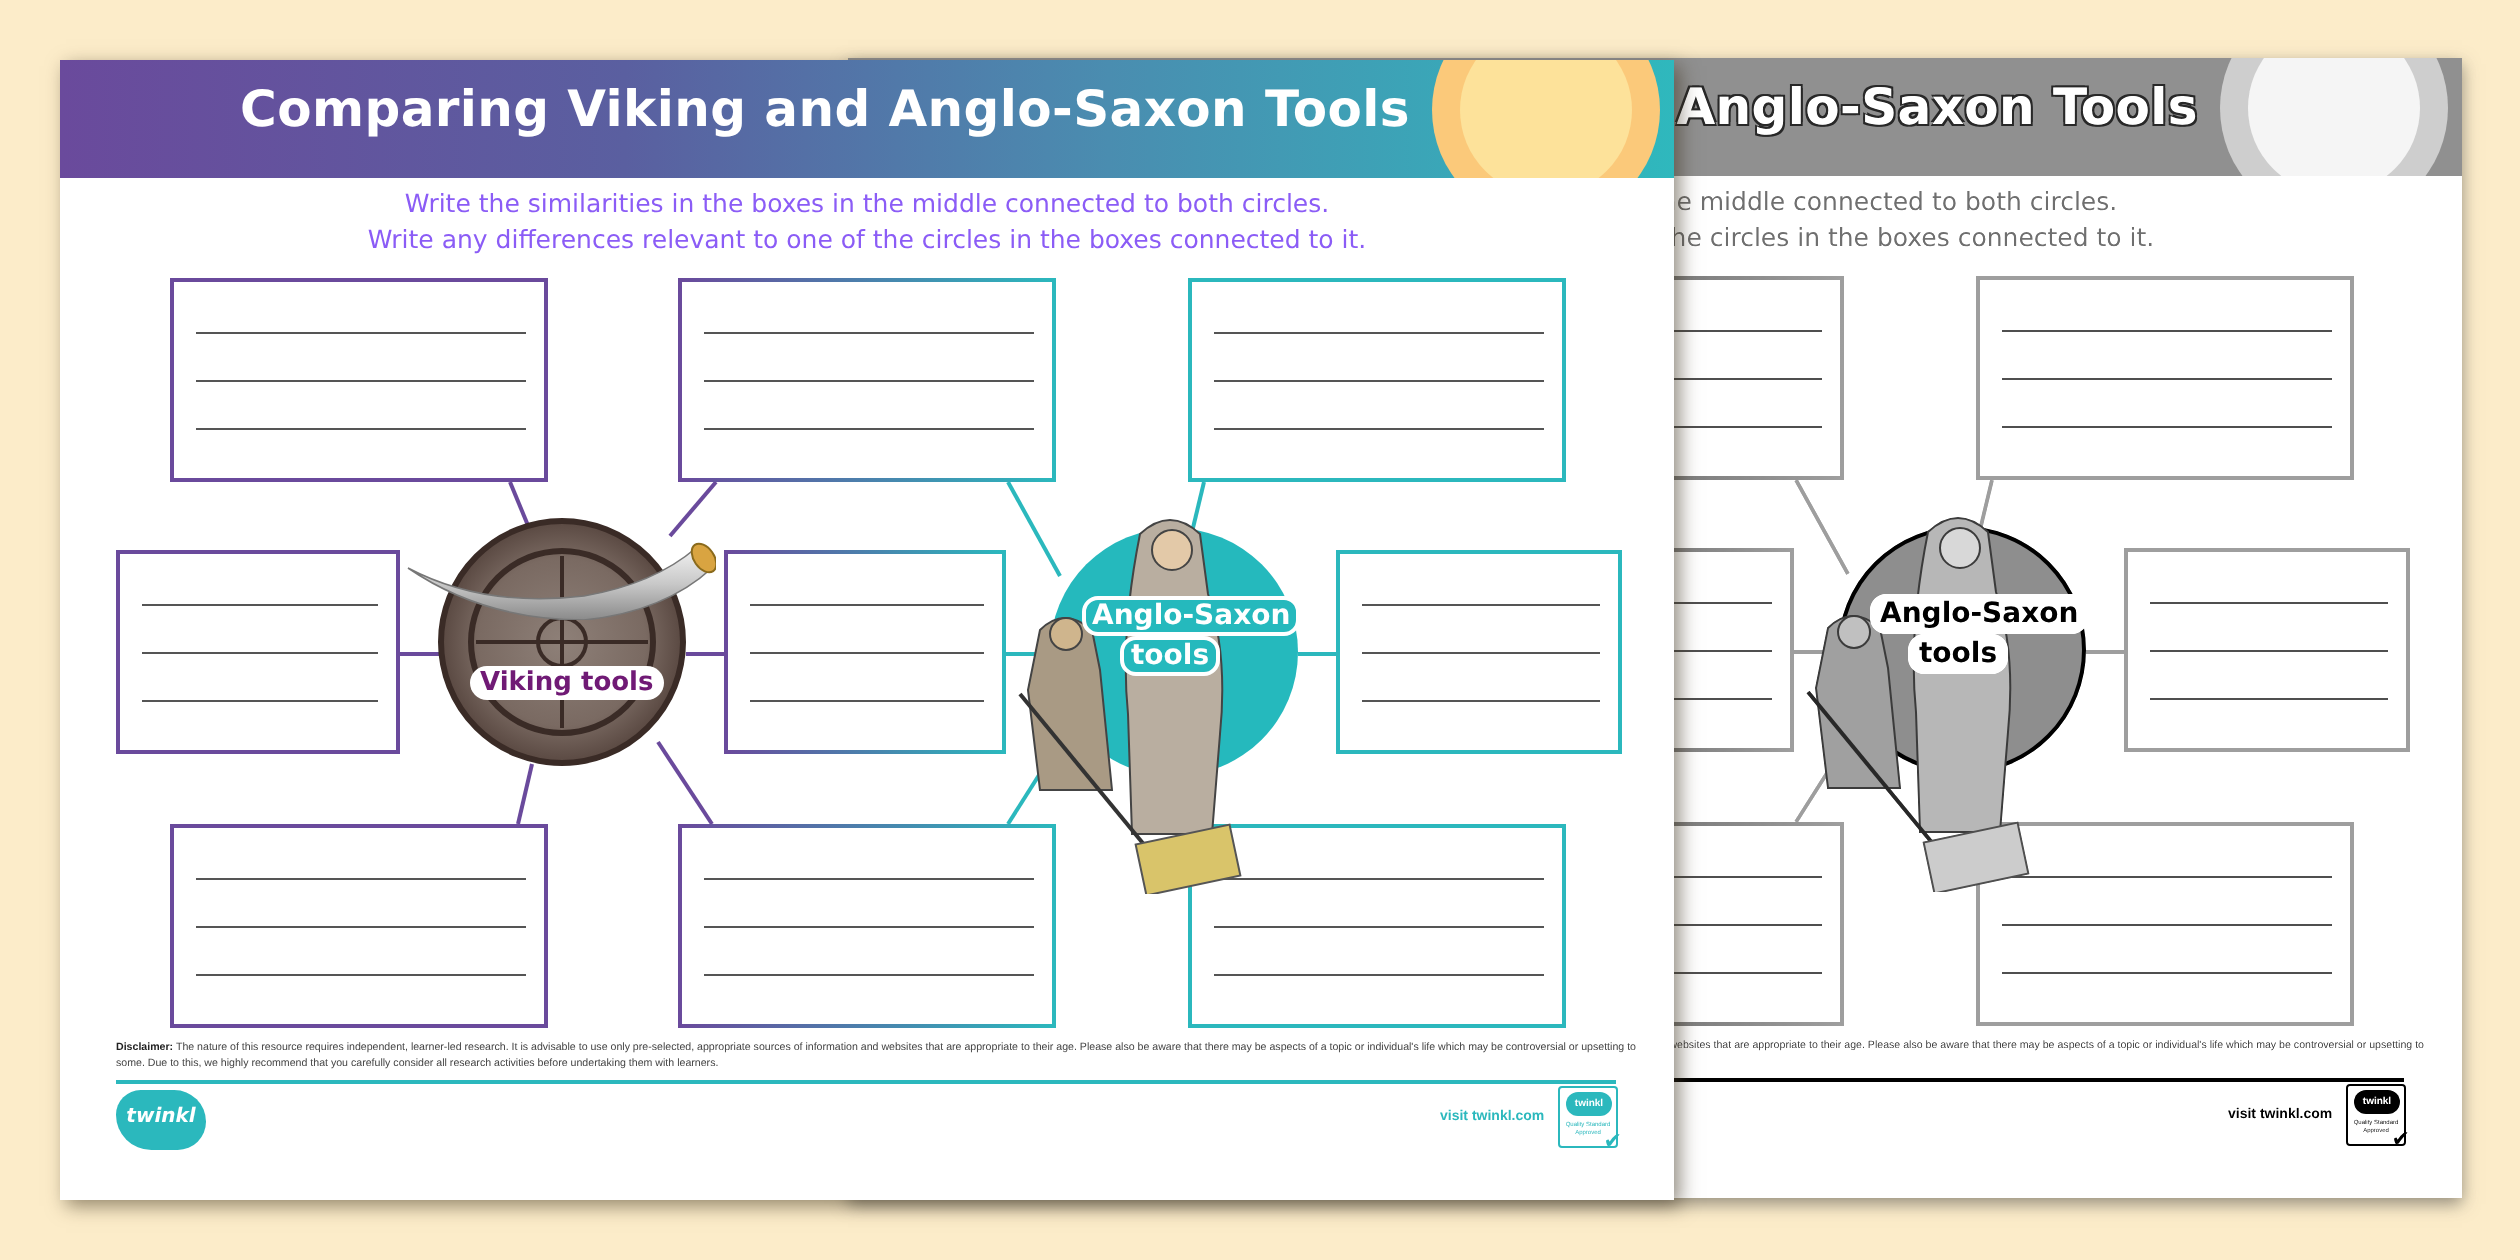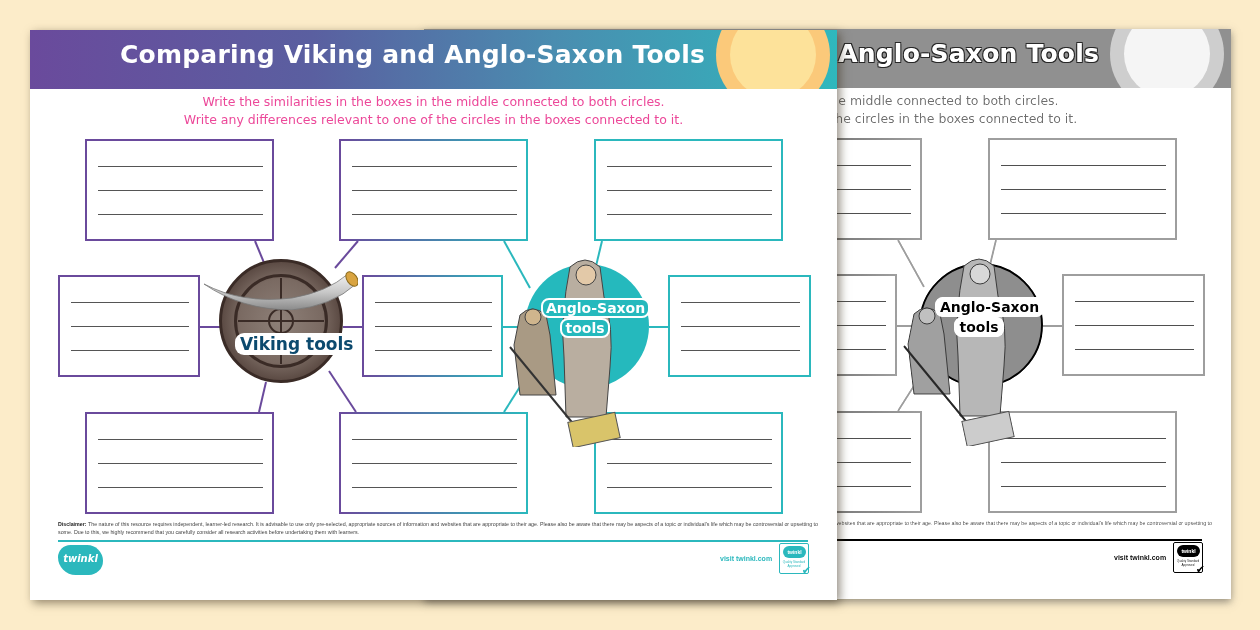--- a/index.html
+++ b/index.html
@@ -26,21 +26,21 @@
   .sheet.back .sun-inner { background: #e6e6e6; }
   .title {
     position: absolute; right: 132px; top: 10px;
     color: #ffffff; font-family: "DejaVu Sans", sans-serif; font-weight: bold; font-size: 25px;
     letter-spacing: 0.2px; white-space: nowrap;
   }
   .sheet.back .title { text-shadow: -1px -1px 0 #333, 1px -1px 0 #333, -1px 1px 0 #333, 1px 1px 0 #333; }
 
   .instructions {
     position: absolute; left: 0; top: 63px; width: 807px; text-align: center;
-    font-family: "DejaVu Sans", sans-serif; font-size: 12.5px; color: #ec4899; line-height: 18px;
+    font-family: "DejaVu Sans", sans-serif; font-size: 12.5px; color: #8b5cf6; line-height: 18px;
   }
 
   .box {
     position: absolute; background: #fff; border: 2px solid #6a4a9c;
   }
   .box.teal { border-color: #2bb8bd; }
   .box.grad { border-image: linear-gradient(90deg, #6a4a9c, #2bb8bd) 1; }
   .box .ln { position: absolute; left: 11px; right: 9px; height: 1px; background: #555; }
   .box .ln.l1 { top: 25px; }
   .box .ln.l2 { top: 49px; }
@@ -66,21 +66,21 @@
   .anglo-circle {
     left: 495px; top: 234px; width: 124px; height: 124px; background: #25b9bd;
   }
   .sheet.back .anglo-circle { border: 2px solid #111; background: #8c8c8c; }
   .figures { position: absolute; left: 470px; top: 217px; width: 135px; height: 200px; }
 
   .label-pill {
     position: absolute; background: #fff; border-radius: 9px; font-weight: bold;
     font-family: "DejaVu Sans", sans-serif; text-align: center; white-space: nowrap;
   }
-  .viking-label { left: 205px; top: 303px; padding: 1px 5px; font-size: 17px; color: #0c4a6e; }
+  .viking-label { left: 205px; top: 303px; padding: 1px 5px; font-size: 13px; color: #701a75; }
   .anglo-label { left: 511px; top: 268px; width: 88px; font-size: 14px; color: #fff; background: transparent; line-height: 16px; }
   .anglo-label span { background: #fff; color: #fff; }
   .anglo-label .pill { display: inline-block; background: #25b9bd; color: #fff; border: 2px solid #fff; border-radius: 8px; padding: 0 3px; }
   .sheet.back .anglo-label .pill { background: #fff; color: #111; }
 
   .disclaimer {
     position: absolute; left: 28px; top: 490px; width: 760px;
     font-family: "Liberation Sans", sans-serif; font-size: 5.3px; line-height: 8px; color: #444;
   }
   .disclaimer b { color: #222; }

